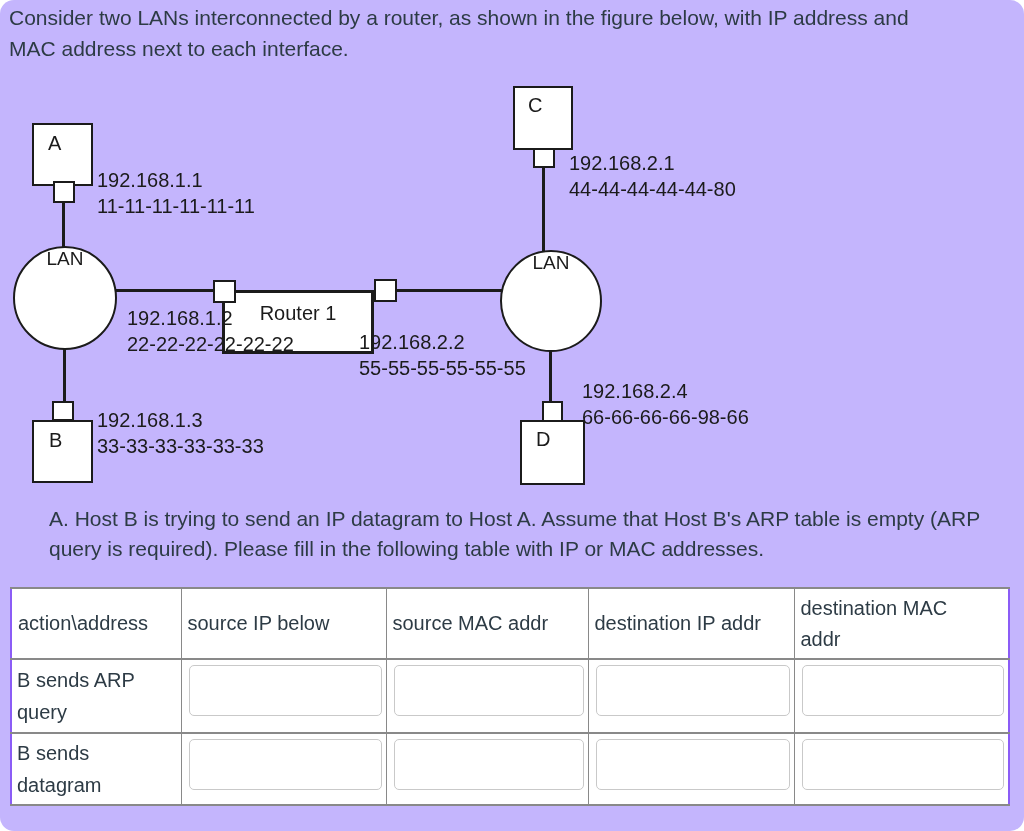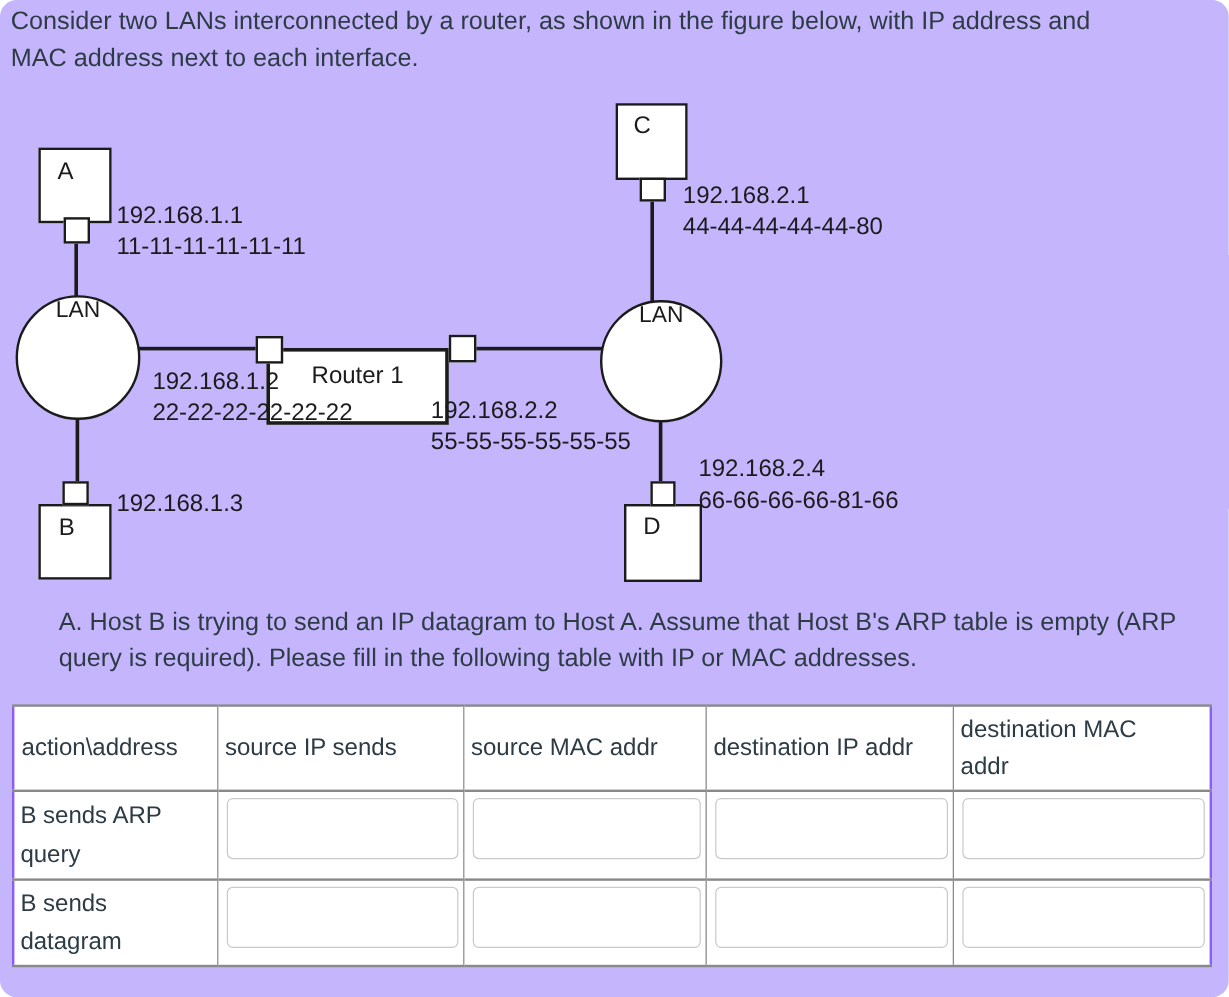--- a/index.html
+++ b/index.html
@@ -82,38 +82,39 @@
       <span>192.168.1.1</span>
       <span>11-11-11-11-11-11</span>
     </div>
 
     <div class="iface" style="left:52px; top:401px; width:22px; height:20px;"></div>
     <div class="shape" style="left:32px; top:420px; width:61px; height:63px;">
       <span class="host-ltr" style="left:15px; top:7px;">B</span>
     </div>
     <div class="dlabel" style="left:97px; top:407px;">
       <span>192.168.1.3</span>
+      <span>33-33-33-33-33-33</span>
     </div>
 
     <div class="shape" style="left:513px; top:86px; width:60px; height:64px;">
       <span class="host-ltr" style="left:13px; top:6px;">C</span>
     </div>
     <div class="iface" style="left:533px; top:148px; width:22px; height:20px;"></div>
     <div class="dlabel" style="left:557px; top:150px;margin-left:12px;">
       <span>192.168.2.1</span>
       <span>44-44-44-44-44-80</span>
     </div>
 
     <div class="iface" style="left:542px; top:401px; width:21px; height:21px;"></div>
     <div class="shape" style="left:520px; top:420px; width:65px; height:65px;">
       <span class="host-ltr" style="left:14px; top:6px;">D</span>
     </div>
     <div class="dlabel" style="left:582px; top:366px;margin-top:12px;">
       <span>192.168.2.4</span>
-      <span>66-66-66-66-81-66</span>
+      <span>66-66-66-66-98-66</span>
     </div>
 
     <div class="circle" style="left:13px; top:246px; width:104px; height:104px;">
       <span class="lan-text">LAN</span>
     </div>
     <div class="circle" style="left:500px; top:250px; width:102px; height:102px;">
       <span class="lan-text">LAN</span>
     </div>
 
     <div class="shape" id="router" style="left:222px; top:250px; width:152px; height:64px;margin-top:40px;">
@@ -140,21 +141,21 @@
     <colgroup>
       <col style="width:170px">
         <col style="width:205px">
         <col style="width:202px">
       <col style="width:206px">
         <col style="width:215px">
     </colgroup>
     <tbody>
         <tr>
       <th>action\address</th>
-      <th>source IP sends</th>
+      <th>source IP below</th>
       <th>source MAC addr</th>
       <th>destination IP addr</th>
       <th>
         <span class="wrapcap">destination MAC addr</span>
       </th>
     </tr>
     <tr class="r1">
       <td class="rowlabel">B sends ARP query</td>
       <td class="cell">
             <input class="answer" type="text" style="">

